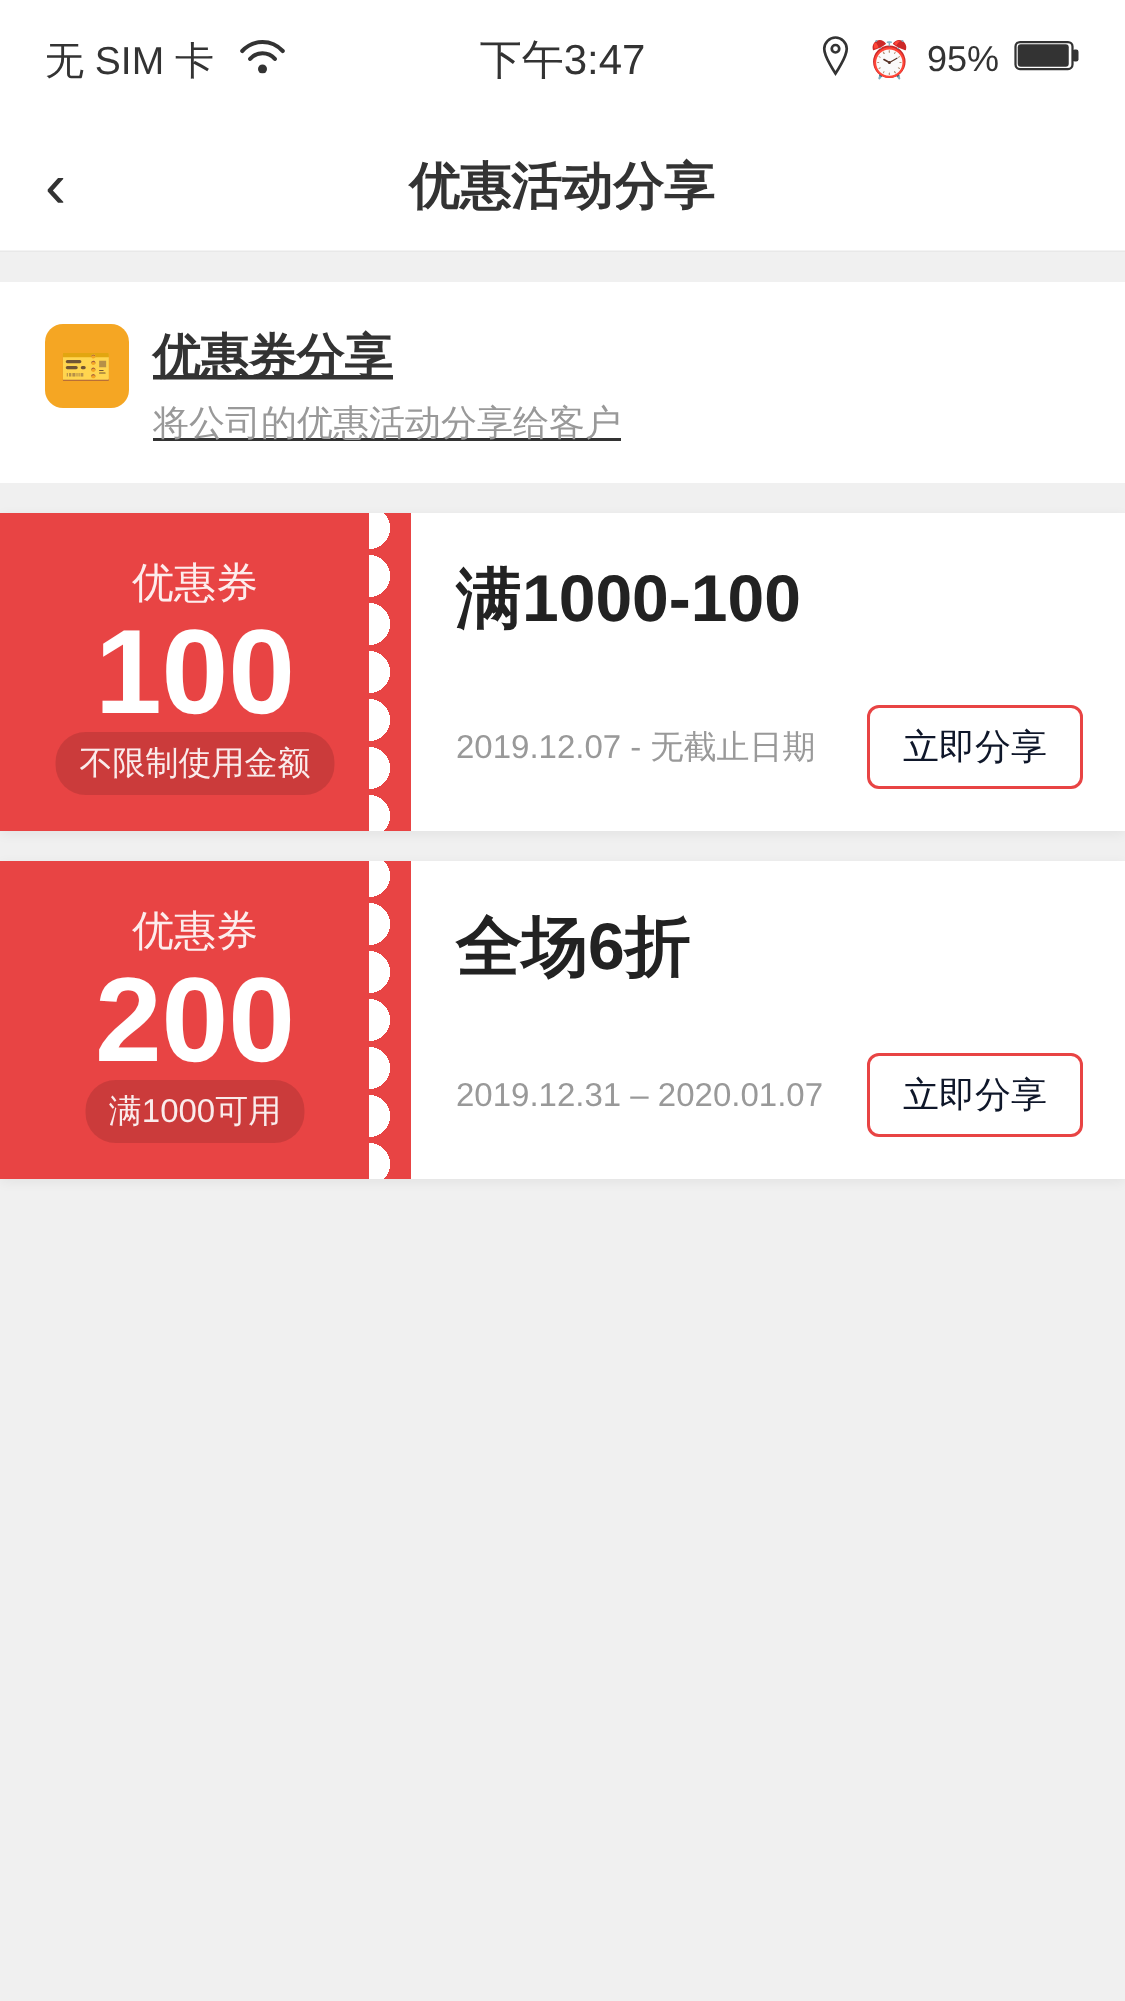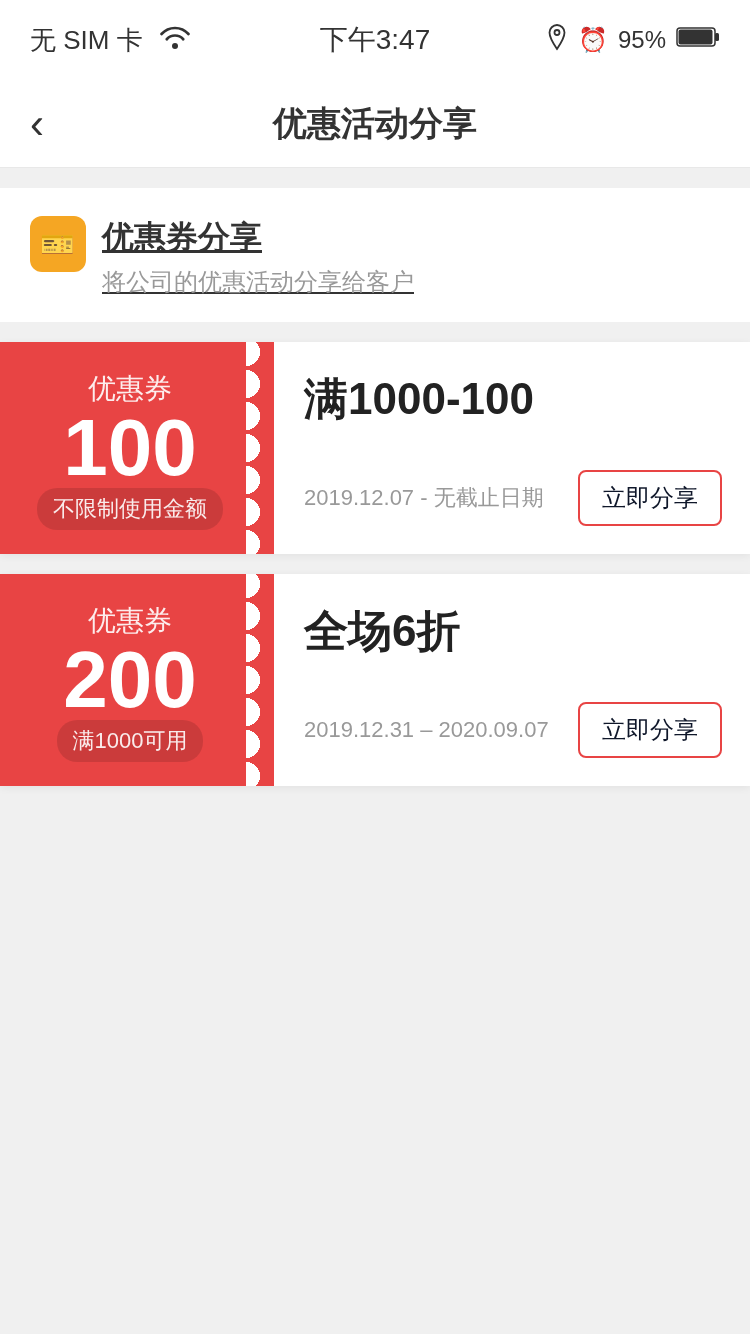--- a/index.html
+++ b/index.html
@@ -288,20 +288,20 @@
   </div>
     <div class="coupon-card">
     <div class="coupon-left">
       <span class="coupon-label">优惠券</span>
       <span class="coupon-amount">200</span>
       <span class="coupon-condition">满1000可用</span>
     </div>
     <div class="coupon-right">
       <span class="coupon-name">全场6折</span>
       <div class="coupon-bottom">
-        <span class="coupon-date">2019.12.31 – 2020.09.07</span>
+        <span class="coupon-date">2019.12.31 – 2020.01.07</span>
         <button class="share-btn">立即分享</button>
       </div>
     </div>
   </div>
   </div>
 
 <div class="empty-area"></div>
 
 </body></html>

